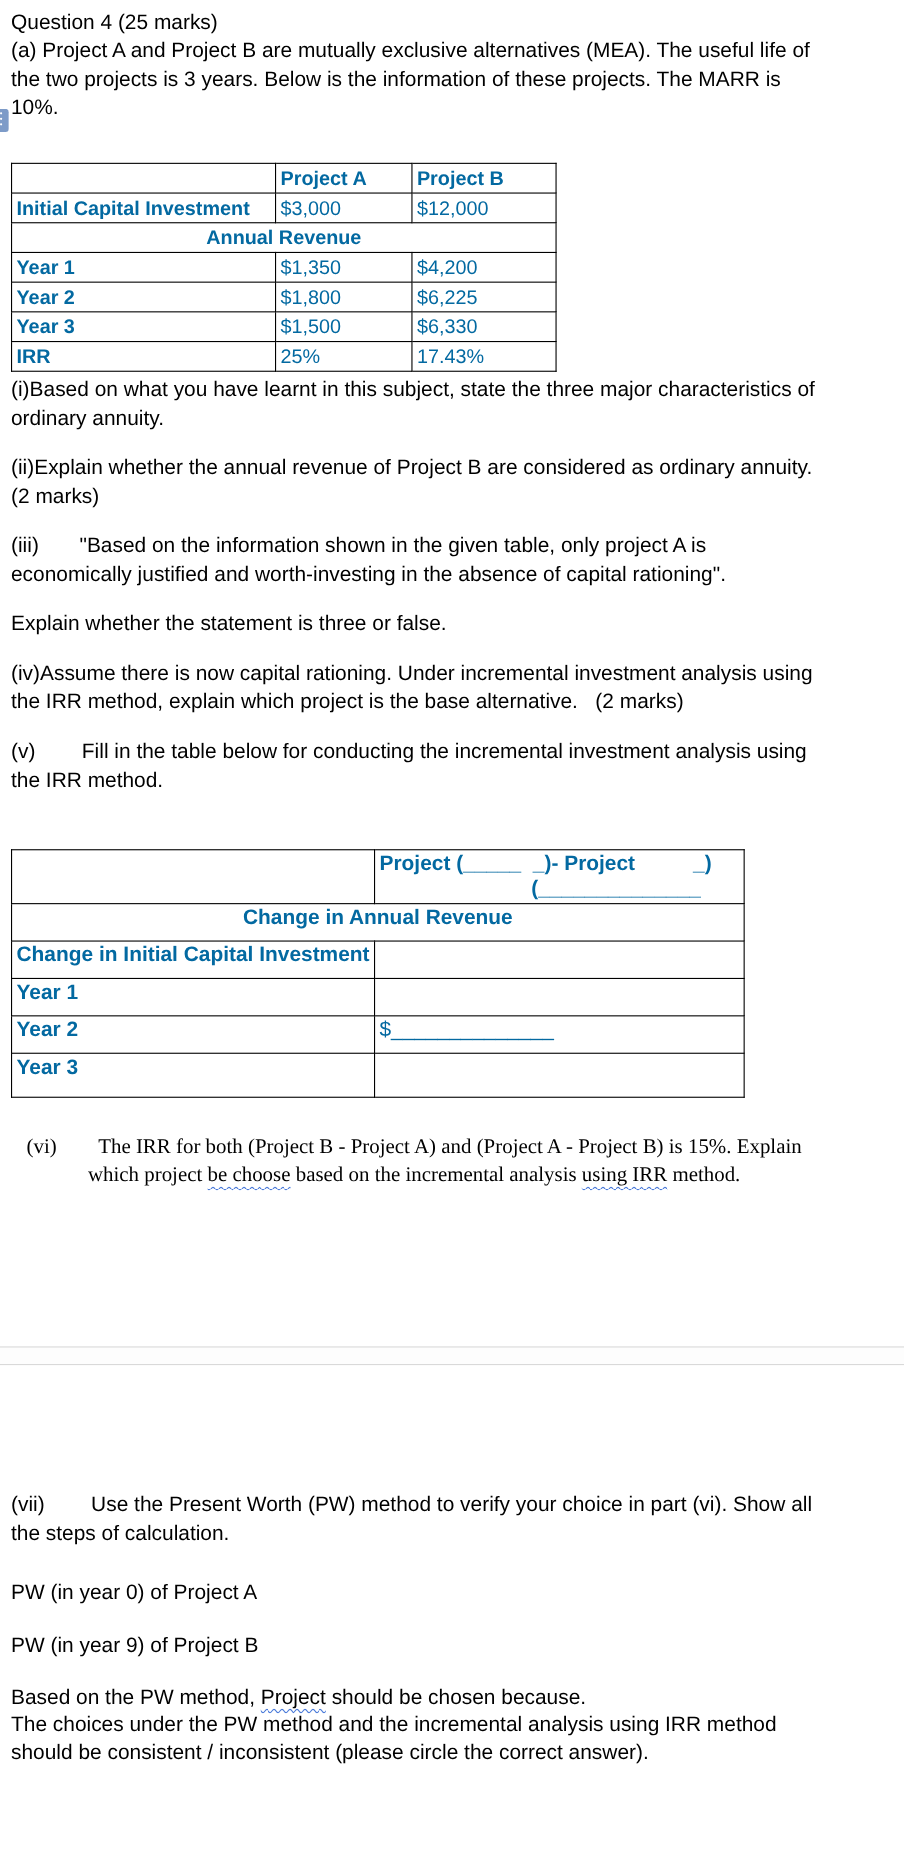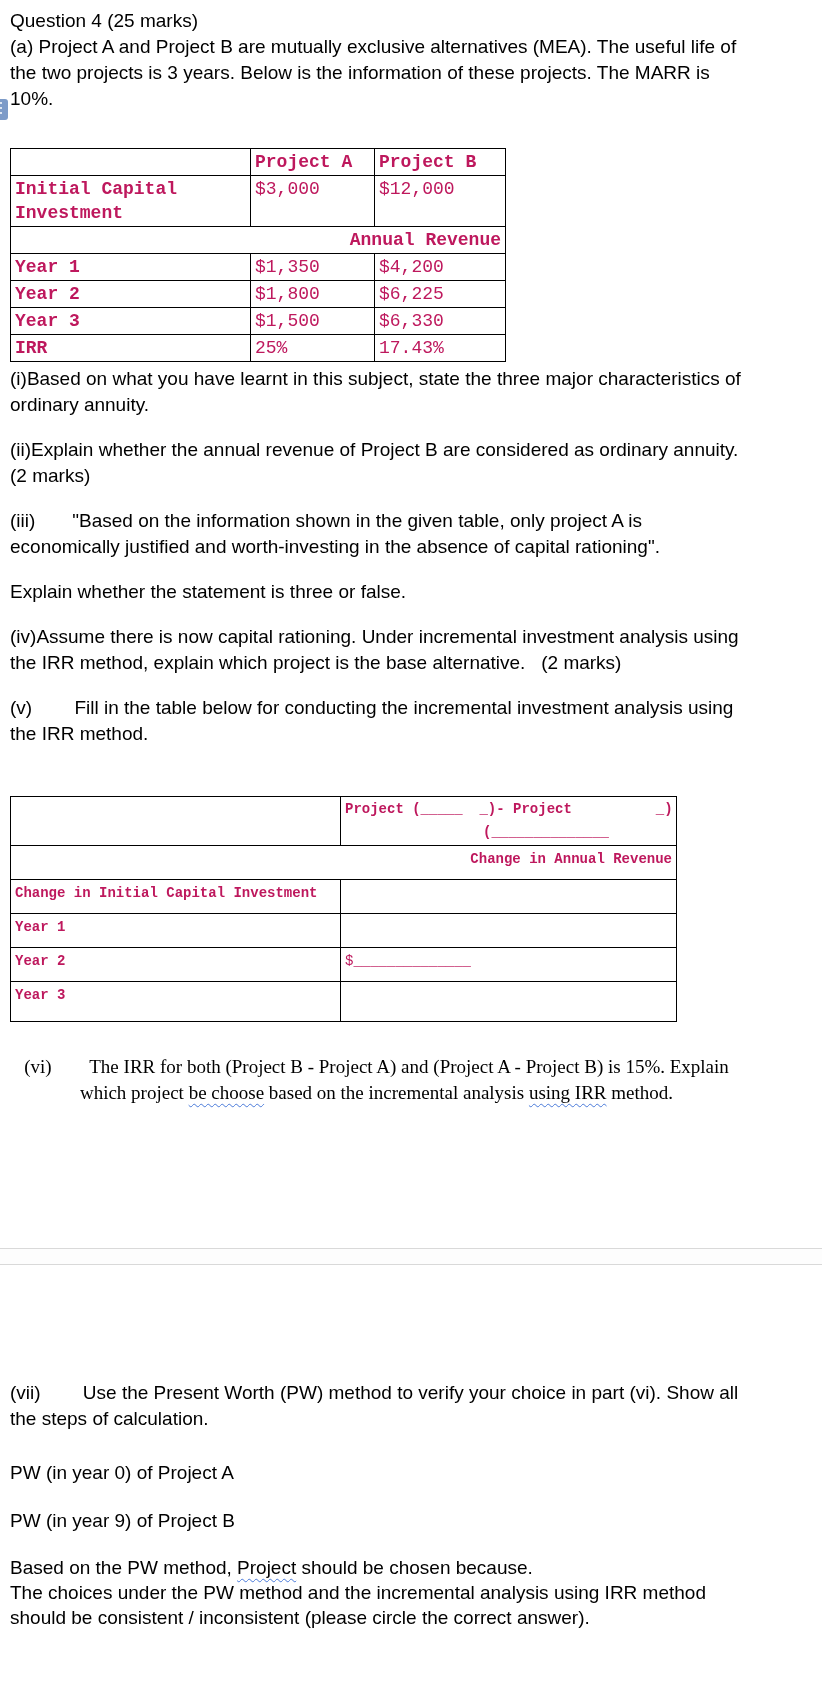--- a/index.html
+++ b/index.html
@@ -24,36 +24,36 @@
     text-decoration-style: wavy;
     text-decoration-color: #4a7ad9;
     text-decoration-thickness: 1px;
     text-underline-offset: 4px;
   }
 
   
   table {
     border-collapse: collapse;
     table-layout: fixed;
-    font-family: Liberation Mono, monospace;
+    font-family: Liberation Sans, sans-serif;
     font-size: 18px;
     line-height: 24px;
-    color: #be185d;
+    color: #0369a1;
   }
   td { border: 1px solid #000; padding: 1px 4px; vertical-align: top; overflow: hidden; }
   .bold { font-weight: bold; }
-  .center { text-align: right; }
+  .center { text-align: center; }
 
   .t1 { width: 495px; margin: 36px 0 4px 0; }
   .t1 col.c1 { width: 240px; }
   .t1 col.c2 { width: 124px; }
   .t1 col.c3 { width: 131px; }
   .t1 td { height: 24px; }
 
-  .t2 { width: 666px; margin: 49px 0 0 0; font-size: 14px; }
+  .t2 { width: 666px; margin: 49px 0 0 0; font-size: 19px; }
   .t2 col.c1 { width: 330px; }
   .t2 col.c2 { width: 336px; }
   .t2 td { height: 31px; }
   .t2 tr.head td { height: 46px; }
   .t2 tr.last td { height: 37px; }
   .t2 .indent2 { padding-left: 138px; }
   .t2 .head-line { white-space: pre; line-height: 23px; }
 
   .pvi { margin-top: 32px; text-align: center; }
   .p-after-table1 { margin-top: 4px; }

